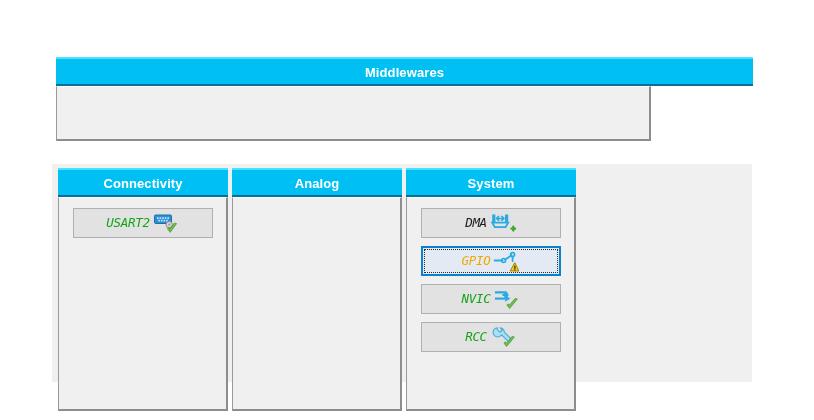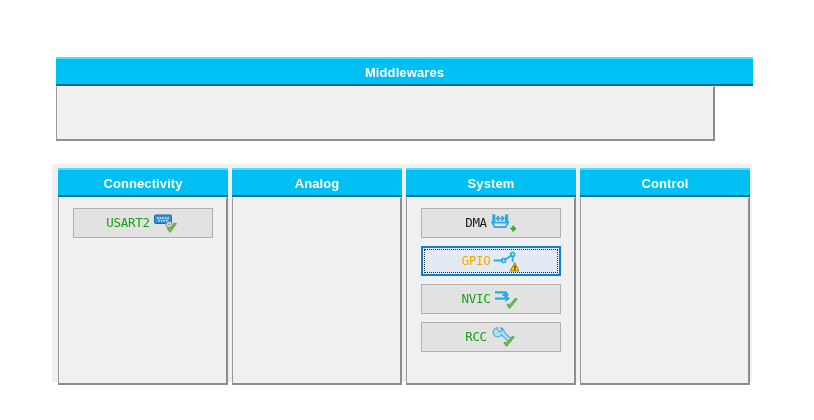--- a/index.html
+++ b/index.html
@@ -42,21 +42,21 @@
     border-left: 1px solid #9a9a9a;
     border-right: 2px solid #8d8d8d;
     border-bottom: 2px solid #8d8d8d;
     border-top: 1px solid #ffffff;
   }
 
   
   #middlewares-panel {
     left: 56px;
     top: 57px;
-    width: 659px;
+    width: 595px;
     height: 84px;
   }
   #middlewares-panel .panel-header { width: 697px; }
   #middlewares-panel .panel-body { height: 55px; }
 
   
   #categories-container {
     position: absolute;
     left: 52px;
     top: 164px;
@@ -65,22 +65,23 @@
     background: #f0f0f0;
     box-sizing: border-box;
   }
   .category {
     position: absolute;
     top: 4px;
     width: 170px;
   }
   .category .panel-header { width: 170px; }
   .category .panel-body {
-    height: 188px;
+    height: 214px;
     padding-top: 10px;
+    font-style: italic;
   }
   #cat-connectivity { left: 6px; border-radius: 20px; }
   #cat-analog       { left: 180px; }
   #cat-system       { left: 354px; }
   #cat-control      { left: 528px; }
 
   
   .periph-list {
     display: flex;
     flex-direction: column;
@@ -236,20 +237,14 @@
                        a4.6 4.6 0 0 0 -4.3 -4.4 L12.3 4.0 L10.1 6.2 L7.2 3.3 Z" fill="#a8dff5" stroke="#4aa8d8" stroke-width="1.1" stroke-linejoin="round"></path>
               <path d="M13.9 17.0 L16.6 20.5 L24.4 11.0 L22.2 10.3 L16.3 17.2 L15.3 15.8 Z" fill="#6dbf4b" stroke="#4d9434" stroke-width=".7"></path>
             </svg>
           </span>
         </div>
 
       </div>
     </div>
   </div>
 
-  <div class="panel category" id="cat-control">
-    <div class="panel-header">Control</div>
-    <div class="panel-body">
-      <div class="periph-list"></div>
-    </div>
-  </div>
 
 </div>
 
 </body></html>

